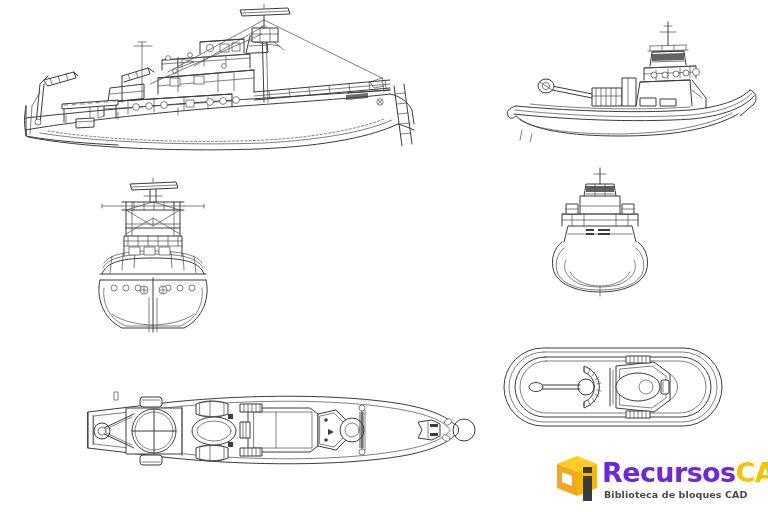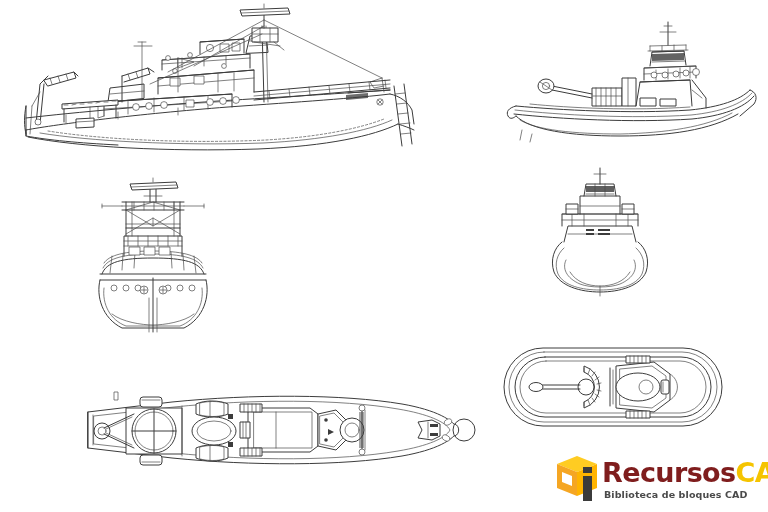--- a/index.html
+++ b/index.html
@@ -38,21 +38,21 @@
     margin-left:-2px;padding-top:2px;
   }
   #logo-wordmark{
     font-family:"DejaVu Sans", sans-serif;
     font-weight:bold;
     font-size:27px;
     line-height:28px;
     letter-spacing:-0.6px;
     white-space:nowrap;
   }
-  #logo-wordmark .w1{color:#7f1d1d;}
+  #logo-wordmark .w1{color:#6d28d9;}
   #logo-wordmark .w2{color:#f5c400;}
   #logo-tagline{
     font-family:"DejaVu Sans", sans-serif;
     font-weight:bold;
     font-size:9.5px;
     color:#4a4a4a;
     letter-spacing:0.1px;
     margin-top:2px;
     margin-left:2px;
     white-space:nowrap;

